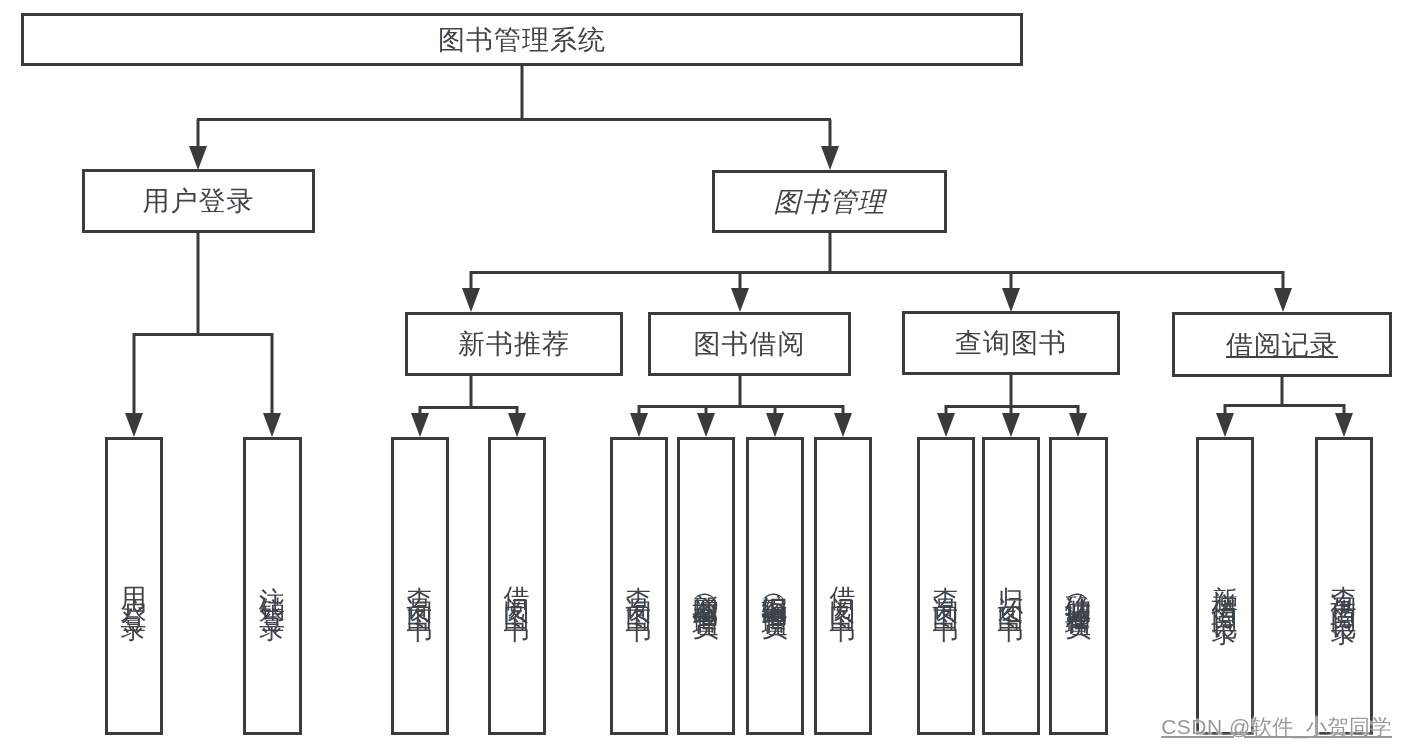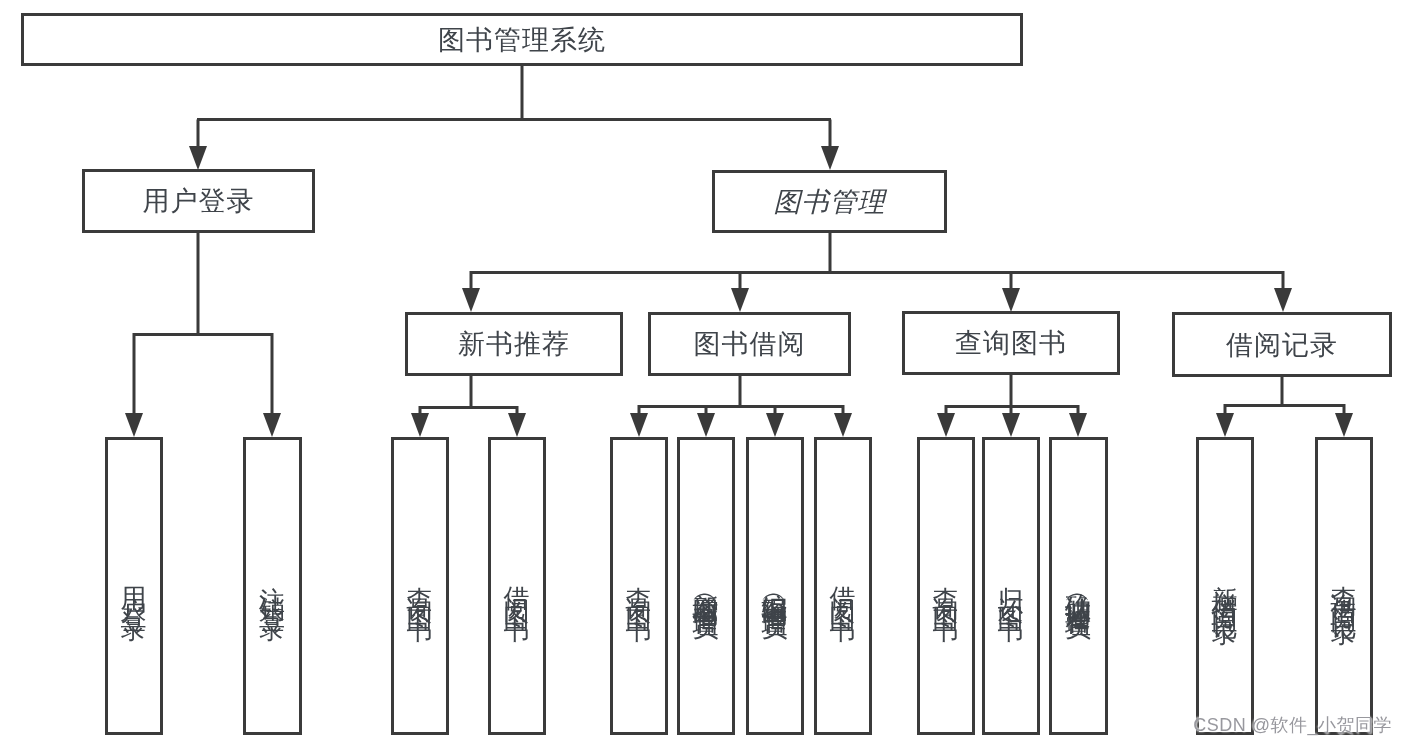--- a/index.html
+++ b/index.html
@@ -40,25 +40,26 @@
   .vnode .vtext {
     writing-mode: vertical-rl;
     text-orientation: mixed;
     font-size: 26px;
     line-height: 1;
   }
   .watermark {
     position: absolute;
     top: 713px;
     right: 13px;
-    font-size: 18px;
+    font-size: 21px;
     color: #98989e;
     letter-spacing: 0.5px;
     white-space: nowrap;
     text-shadow: 1px 1px 2px rgba(255,255,255,0.95), -1px -1px 2px rgba(255,255,255,0.95);
+    text-decoration: underline;
   }
 </style>
 </head>
 <body>
 
 <div class="canvas">
 
   <svg class="connectors" viewBox="0 0 1405 747" xmlns="http://www.w3.org/2000/svg">
     <path fill="none" stroke="#3a3a3a" stroke-width="3" d="
       M522 66 L522 121 M197 119.5 L831 119.5 M198 119.5 L198 148 M830 119.5 L830 148
@@ -92,21 +93,21 @@
   </svg>
 
   <div class="node hnode" style="left:21px; top:13px; width:1002px; height:53px;">图书管理系统</div>
 
   <div class="node hnode" style="left:82px; top:169px; width:233px; height:64px;">用户登录</div>
   <div class="node hnode" style="left:712px; top:170px; width:235px; height:63px;font-style:italic;">图书管理</div>
 
   <div class="node hnode" style="left:362px; top:312px; width:218px; height:64px;margin-left:43px;">新书推荐</div>
   <div class="node hnode" style="left:632px; top:312px; width:203px; height:64px;margin-left:16px;">图书借阅</div>
   <div class="node hnode" style="left:902px; top:311px; width:218px; height:64px;">查询图书</div>
-  <div class="node hnode" style="left:1172px; top:312px; width:220px; height:65px;">借阅记录</div>
+  <div class="node hnode" style="left:1172px; top:312px; width:220px; height:65px;text-decoration:underline;">借阅记录</div>
 
   <div class="node vnode" style="left:105px; top:437px; width:58px; height:298px;">
     <span class="vtext" style="letter-spacing: 10px;">用户登录</span>
   </div>
   <div class="node vnode" style="left:243px; top:437px; width:59px; height:298px;">
     <span class="vtext" style="letter-spacing: 10px;">注销登录</span>
   </div>
 
   <div class="node vnode" style="left:391px; top:437px; width:58px; height:298px;">
     <span class="vtext" style="letter-spacing: 10px;">查询图书</span>

